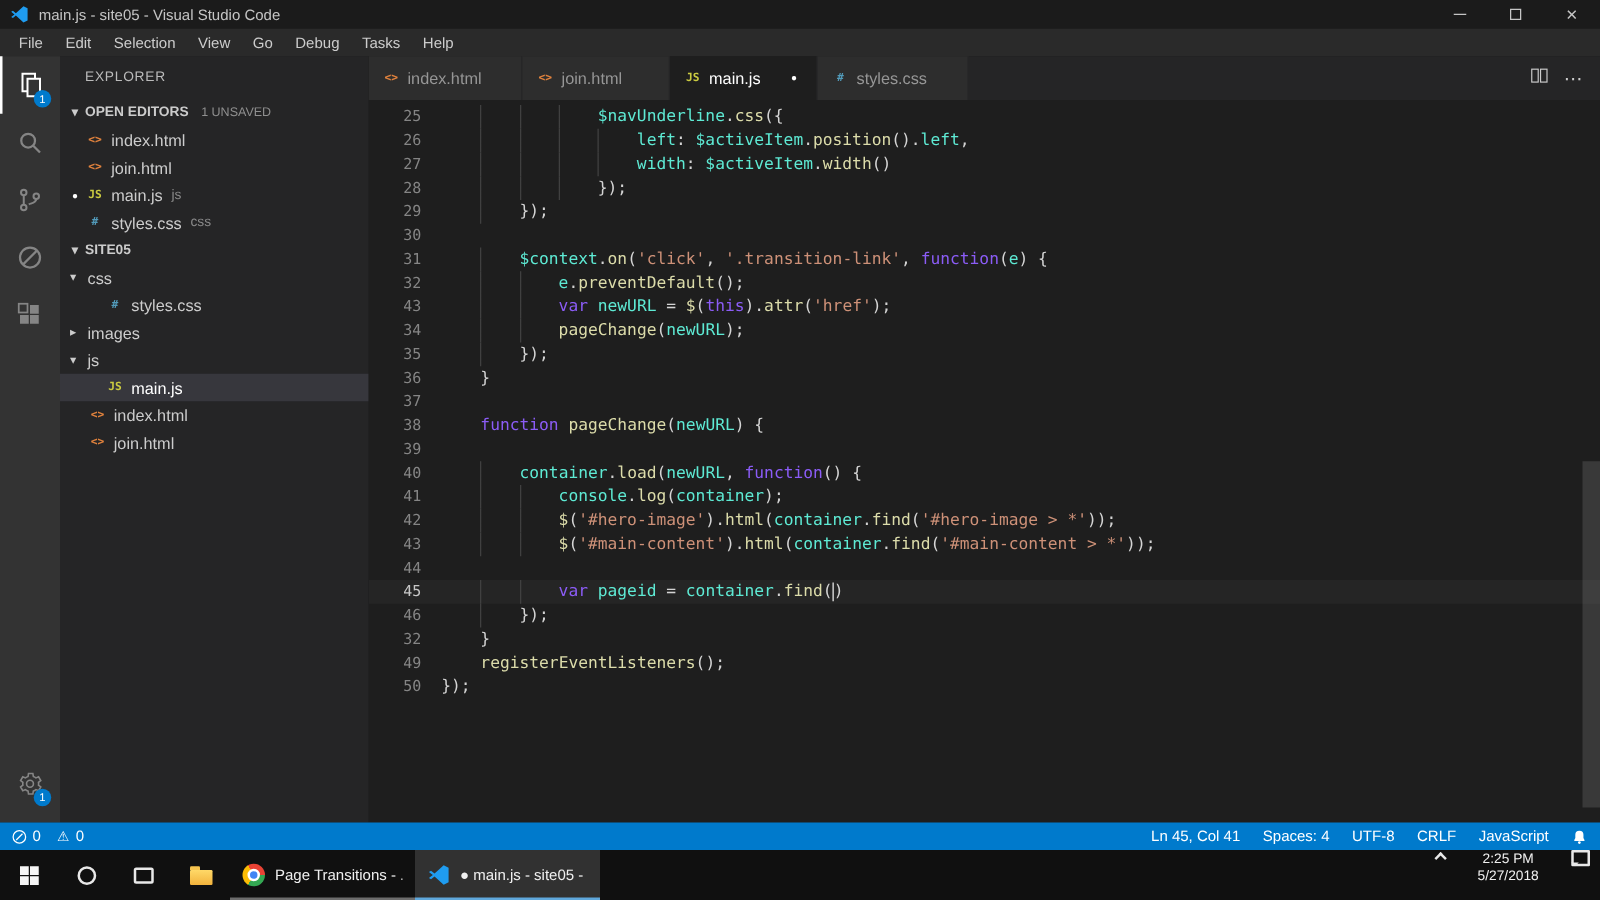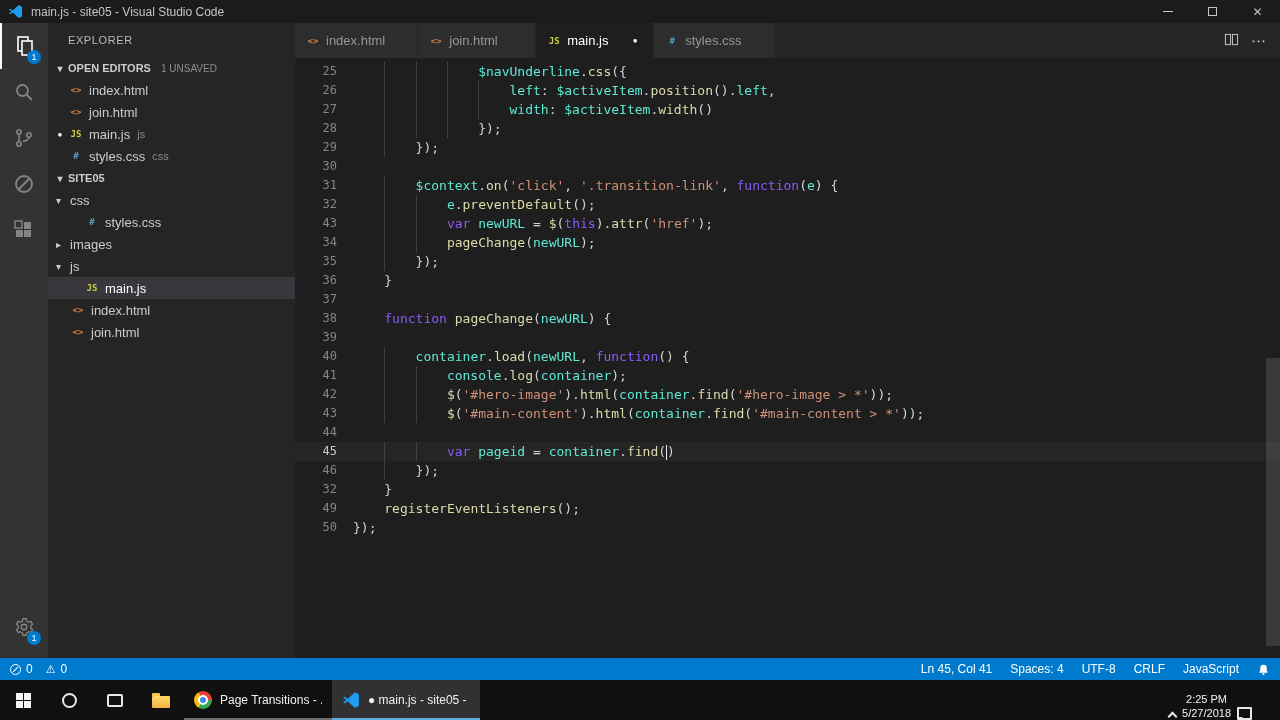--- a/index.html
+++ b/index.html
@@ -89,21 +89,21 @@
   .start-icon span{background:#f5f5f5}
   .search-circle{width:15px;height:15px;border:2px solid #e8e8e8;border-radius:50%}
   .taskview-icon{width:16px;height:13px;border:2px solid #e8e8e8;border-radius:2px}
   .folder-icon{position:relative;width:18px;height:12px;background:linear-gradient(#ffd968,#f2b33d);border-radius:1px;margin-top:3px}
   .folder-icon::before{content:"";position:absolute;top:-3px;left:0;width:8px;height:3px;background:#f6c44f;border-radius:1px 1px 0 0}
   .tb-app{display:flex;align-items:center;gap:8px;padding:0 10px;width:148px;box-shadow:inset 0 -2px 0 #6d6d6d;flex:none}
   .tb-app.active{background:rgba(255,255,255,.14);box-shadow:inset 0 -2px 0 #5fa8dc}
   .tb-app .label{color:#f0f0f0;font-size:12px;white-space:nowrap;overflow:hidden;max-width:106px}
   .chrome-icon{width:18px;height:18px;border-radius:50%;background:conic-gradient(from -30deg,#ea4335 0 120deg,#34a853 0 240deg,#fbbc05 0 360deg);position:relative;flex:none}
   .chrome-icon::after{content:"";position:absolute;inset:4px;border-radius:50%;background:#4285f4;border:2px solid #fff}
-  .tray{margin-left:auto;display:flex;align-items:flex-end;gap:6px;padding-right:28px}
+  .tray{margin-left:auto;display:flex;align-items:flex-start;gap:26px;padding-right:8px}
   .chevron-up{width:7px;height:7px;border-top:2px solid #e8e8e8;border-right:2px solid #e8e8e8;transform:rotate(-45deg);margin-top:3px}
   .clock{text-align:center;font-size:11px;line-height:14px;color:#f0f0f0}
   .action-center{width:15px;height:13px;border:2px solid #e8e8e8;border-radius:1px;position:relative}
   .action-center::after{content:"";position:absolute;left:-2px;bottom:-5px;border:3px solid transparent;border-top-color:#e8e8e8}
 </style>
 </head>
 <body>
 
 <div class="screen">
 
@@ -118,20 +118,30 @@
       <span class="win-btn">
           <span class="min-glyph"></span>
         </span>
       <span class="win-btn">
           <span class="max-glyph"></span>
         </span>
       <span class="win-btn">✕</span>
     </div>
   </header>
 
+  <nav class="menubar">
+      <span class="menu-item">File</span>
+      <span class="menu-item">Edit</span>
+      <span class="menu-item">Selection</span>
+      <span class="menu-item">View</span>
+      <span class="menu-item">Go</span>
+      <span class="menu-item">Debug</span>
+      <span class="menu-item">Tasks</span>
+      <span class="menu-item">Help</span>
+    </nav>
 
   <div class="workbench">
 
     <aside class="activitybar">
       <div class="ab-item active">
         <svg viewBox="0 0 24 24" width="24" height="24">
             <rect x="5" y="3" width="10" height="14" fill="none" stroke="currentColor" stroke-width="1.6"></rect>
             <rect x="9" y="7" width="10" height="14" fill="#333333" stroke="currentColor" stroke-width="1.6"></rect>
           </svg>
         <span class="ab-badge">1</span>

